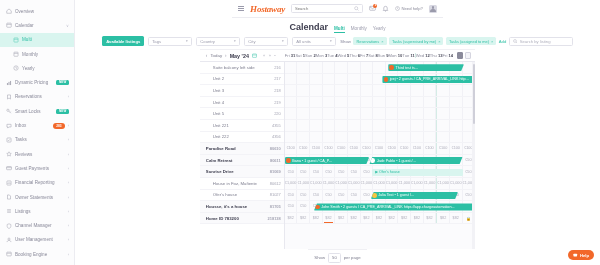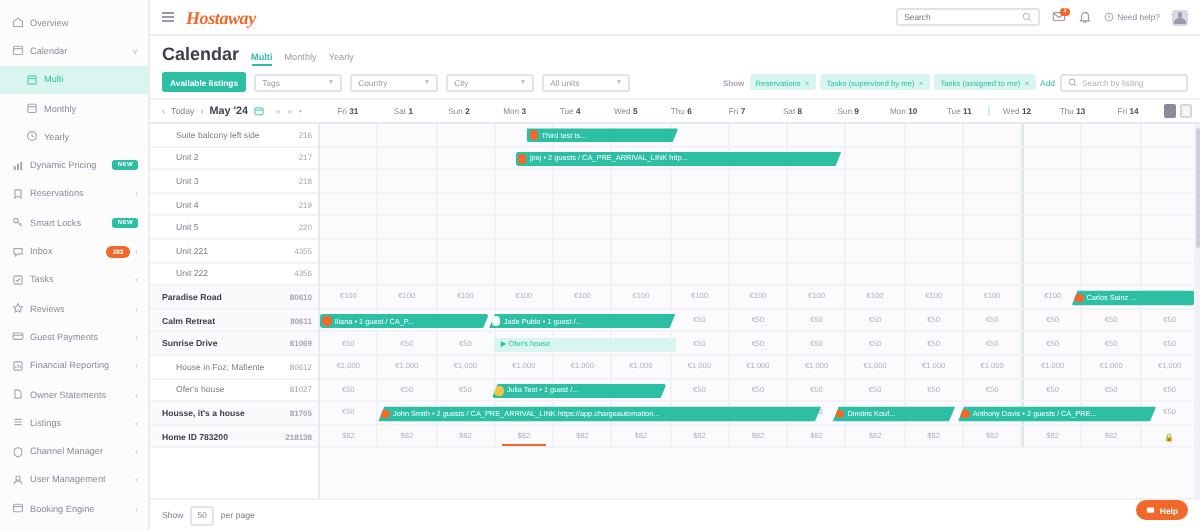--- a/index.html
+++ b/index.html
@@ -35,21 +35,21 @@
     border-radius: 1.5px; padding: 0 2.5px; letter-spacing: .2px;
     text-transform: uppercase; font-weight: bold;
   }
   .badge-count {
     background: #f2682a; color: #fff; font-size: 3.2px; line-height: 6px;
     border-radius: 4px; padding: 0 3px; font-weight: bold;
   }
 
   
   .main { flex: 1; height: 265px; display: flex; flex-direction: column;
-          background: #fff; overflow: hidden; }
+          background: #fff; overflow: hidden; align-items: center; }
 
   .topbar {
     height: 18px; flex: 0 0 18px; background: #fff;
     border-bottom: 1px solid #ececf1; display: flex; align-items: center;
     padding: 0 6px; gap: 6px;
   }
   .hamburger { width: 6px; height: 6px; display: flex; flex-direction: column;
                justify-content: center; gap: 1.2px; cursor: pointer; }
   .hamburger i { display: block; height: .9px; background: #9a9aab; }
   .brand {

